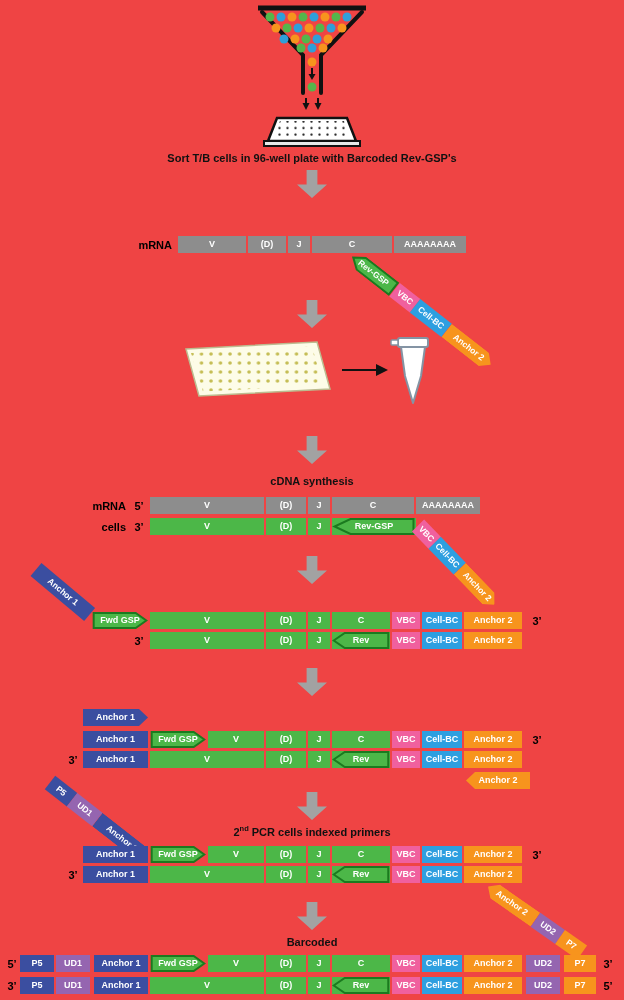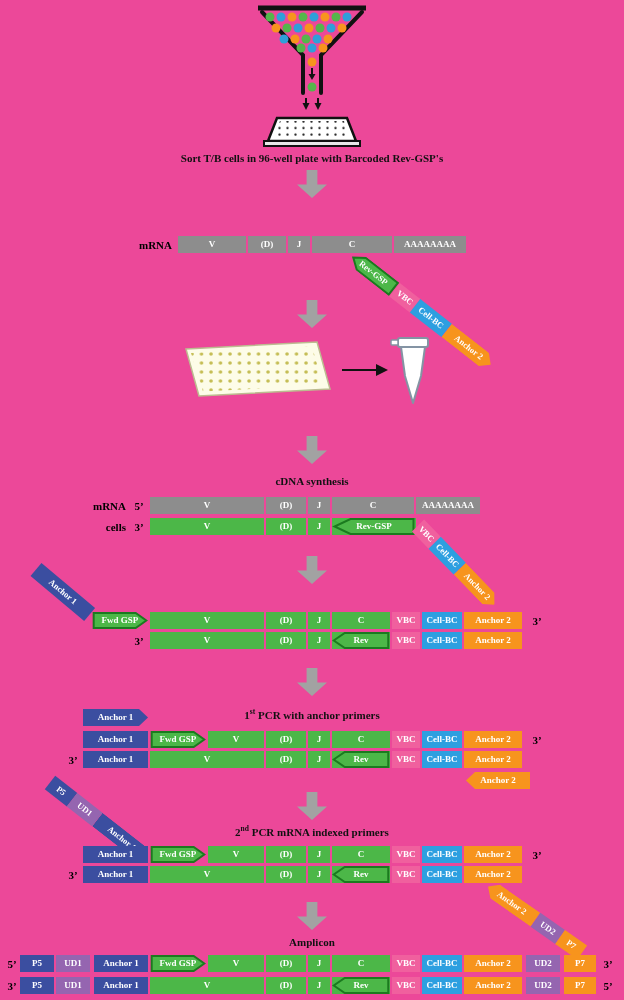--- a/index.html
+++ b/index.html
@@ -1,17 +1,17 @@
 <!DOCTYPE html>
 <html><head>
 <meta charset="utf-8">
 <style>
   html,body{margin:0;padding:0;background:#fff;}
-  .stage{position:relative;width:624px;height:1000px;background:#ec4899;
-         font-family:Liberation Serif, serif;overflow:hidden;}
+  .stage{position:relative;width:624px;height:1000px;background:#ef4444;
+         font-family:Liberation Sans, sans-serif;overflow:hidden;}
   .abs{position:absolute;}
   .title{position:absolute;left:0;width:624px;text-align:center;
          font-weight:bold;font-size:11px;color:#111;}
   .title sup{font-size:7.5px;}
   .row{position:absolute;left:0;width:624px;height:17px;}
   .seg{position:absolute;top:0;height:17px;display:flex;align-items:center;
        justify-content:center;color:#fff;font-weight:bold;font-size:9px;
        line-height:1;white-space:nowrap;}
   .gray{background:#8d8d8d}.green{background:#4cb748}.pink{background:#f0609e}
   .blue{background:#2d9fe0}.orange{background:#f7941d}.navy{background:#3b4ea0}
@@ -204,21 +204,20 @@
         </svg>
       <span class="lbl">Rev</span>
     </div>
     <div class="seg pink cVBC">VBC</div>
     <div class="seg blue cCB">Cell-BC</div>
     <div class="seg orange cA2">Anchor 2</div>
   </div>
 
   <div class="flow-arrow" style="left:297px;top:668px"></div>
 
-  <div class="title" style="top:707px"><span>1</span><sup>st</sup><span> PCR with anchor primers</span></div>
 
   <div class="seg navy pent-r" style="left:83px;top:709px;width:65px">Anchor 1</div>
 
   <div class="row" style="top:731px">
     <div class="seg navy cA1">Anchor 1</div>
     <div class="seg aseg cFG">
       <svg viewBox="0 0 100 100" preserveAspectRatio="none">
           <polygon points="3,6 78,6 97,50 78,94 3,94" fill="#4cb748" stroke="#1b7a1f" stroke-width="2" vector-effect="non-scaling-stroke"></polygon>
         </svg>
       <span class="lbl">Fwd GSP</span>
@@ -247,21 +246,21 @@
     </div>
     <div class="seg pink cVBC">VBC</div>
     <div class="seg blue cCB">Cell-BC</div>
     <div class="seg orange cA2">Anchor 2</div>
   </div>
 
   <div class="seg orange pent-l" style="left:466px;top:772px;width:64px">Anchor 2</div>
 
   <div class="flow-arrow" style="left:297px;top:792px"></div>
 
-  <div class="title" style="top:824px"><span>2</span><sup>nd</sup><span> PCR mRNA indexed primers</span></div>
+  <div class="title" style="top:824px"><span>2</span><sup>nd</sup><span> PCR cells indexed primers</span></div>
 
   <div class="chain" style="left:50px;top:774px;transform:rotate(38deg)">
     <div class="seg navy" style="width:28px">P5</div>
     <div class="seg purple" style="width:32px">UD1</div>
     <div class="seg navy pent-r" style="width:62px">Anchor 1</div>
   </div>
 
   <div class="row" style="top:846px">
     <div class="seg navy cA1">Anchor 1</div>
     <div class="seg aseg cFG">
@@ -298,21 +297,21 @@
   </div>
 
   <div class="chain" style="left:488px;top:878px;transform:rotate(35deg)">
     <div class="seg orange pent-l" style="width:58px">Anchor 2</div>
     <div class="seg purple" style="width:30px">UD2</div>
     <div class="seg orange" style="width:27px">P7</div>
   </div>
 
   <div class="flow-arrow" style="left:297px;top:902px"></div>
 
-  <div class="title" style="top:936px">Amplicon</div>
+  <div class="title" style="top:936px">Barcoded</div>
 
   <div class="row" style="top:955px">
     <div class="plabel pL">5’</div>
     <div class="seg navy cP5">P5</div>
     <div class="seg purple cUD1">UD1</div>
     <div class="seg navy cA1s">Anchor 1</div>
     <div class="seg aseg cFG">
       <svg viewBox="0 0 100 100" preserveAspectRatio="none">
           <polygon points="3,6 78,6 97,50 78,94 3,94" fill="#4cb748" stroke="#1b7a1f" stroke-width="2" vector-effect="non-scaling-stroke"></polygon>
         </svg>

